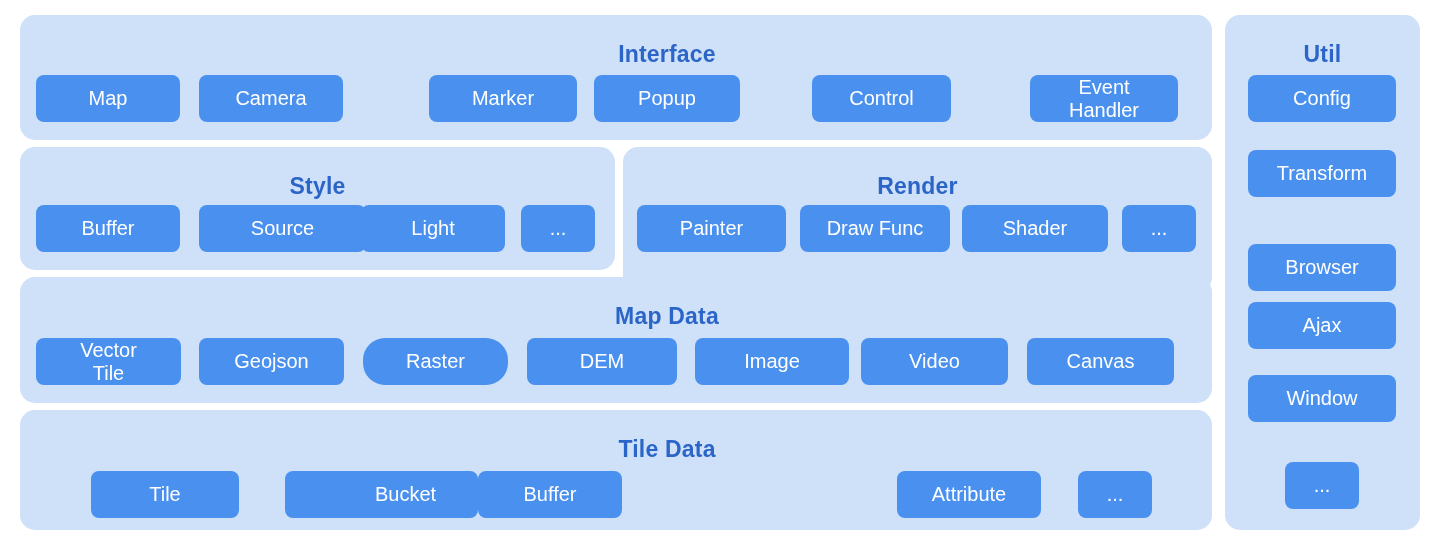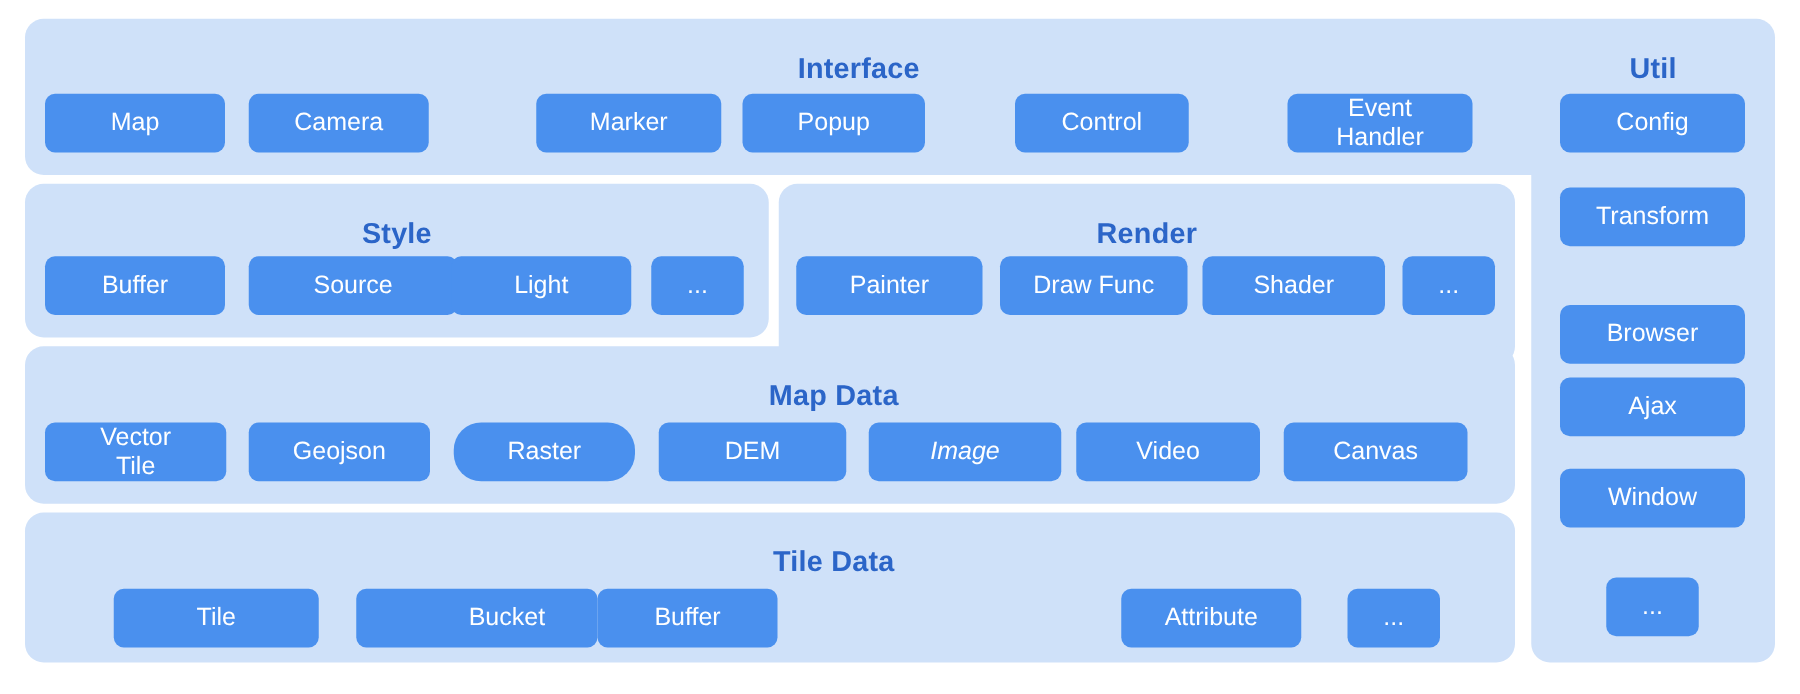--- a/index.html
+++ b/index.html
@@ -51,21 +51,21 @@
   }
   .block .lbl {
     display: inline-block;
     text-align: center;
   }
   .wrap90 .lbl { max-width: 92px; }
   .wrap70 .lbl { max-width: 72px; }
   .wrap150 .lbl { max-width: 152px; }
 
   
-  #p-interface { left: 20px;   top: 15px;  width: 1192px; height: 125px; padding-left: 40px; }
+  #p-interface { left: 20px;   top: 15px;  width: 1192px; height: 125px; }
   #p-style     { left: 20px;   top: 147px; width: 595px;  height: 123px; }
   #p-render    { left: 623px;  top: 147px; width: 589px;  height: 145px; }
   #p-mapdata   { left: 20px;   top: 277px; width: 1192px; height: 126px; }
   #p-tiledata  { left: 20px;   top: 410px; width: 1192px; height: 120px; }
   #p-util      { left: 1225px; top: 15px;  width: 195px;  height: 515px; }
 
   
   #p-interface .block { top: 60px; }
   #b-map     { left: 16px;   width: 144px; }
   #b-camera  { left: 179px;  width: 144px; }
@@ -84,26 +84,26 @@
   #b-painter  { left: 14px;  width: 149px; }
   #b-drawfunc { left: 177px; width: 150px; }
   #b-shader   { left: 339px; width: 146px; }
   #b-render-etc { left: 499px; width: 74px; }
 
   #p-mapdata .block { top: 61px; }
   #b-vectortile { left: 16px;   width: 145px; }
   #b-geojson    { left: 179px;  width: 145px; }
   #b-raster     { left: 343px;  width: 145px; border-radius: 22px; }
   #b-dem        { left: 507px;  width: 150px; }
-  #b-image      { left: 675px;  width: 154px; font-style: italic; }
+  #b-image      { left: 675px;  width: 154px; }
   #b-video      { left: 841px;  width: 147px; }
   #b-canvas     { left: 1007px; width: 147px; }
 
   #p-tiledata .block { top: 61px; }
-  #b-tile      { left: 71px;   width: 164px; }
+  #b-tile      { left: 71px;   width: 148px; }
   #b-bucket    { left: 265px;  width: 145px; padding-left: 48px; }
   #b-buffer    { left: 458px;  width: 144px; }
   #b-progconf  { left: 652px;  width: 188px; }
   #b-attribute { left: 877px;  width: 144px; }
   #b-tile-etc  { left: 1058px; width: 74px; }
 
   #p-util .block { left: 23px; width: 148px; }
   #b-config    { top: 60px; }
   #b-transform { top: 135px; }
   #b-browser   { top: 212px; margin-top: 17px; }

